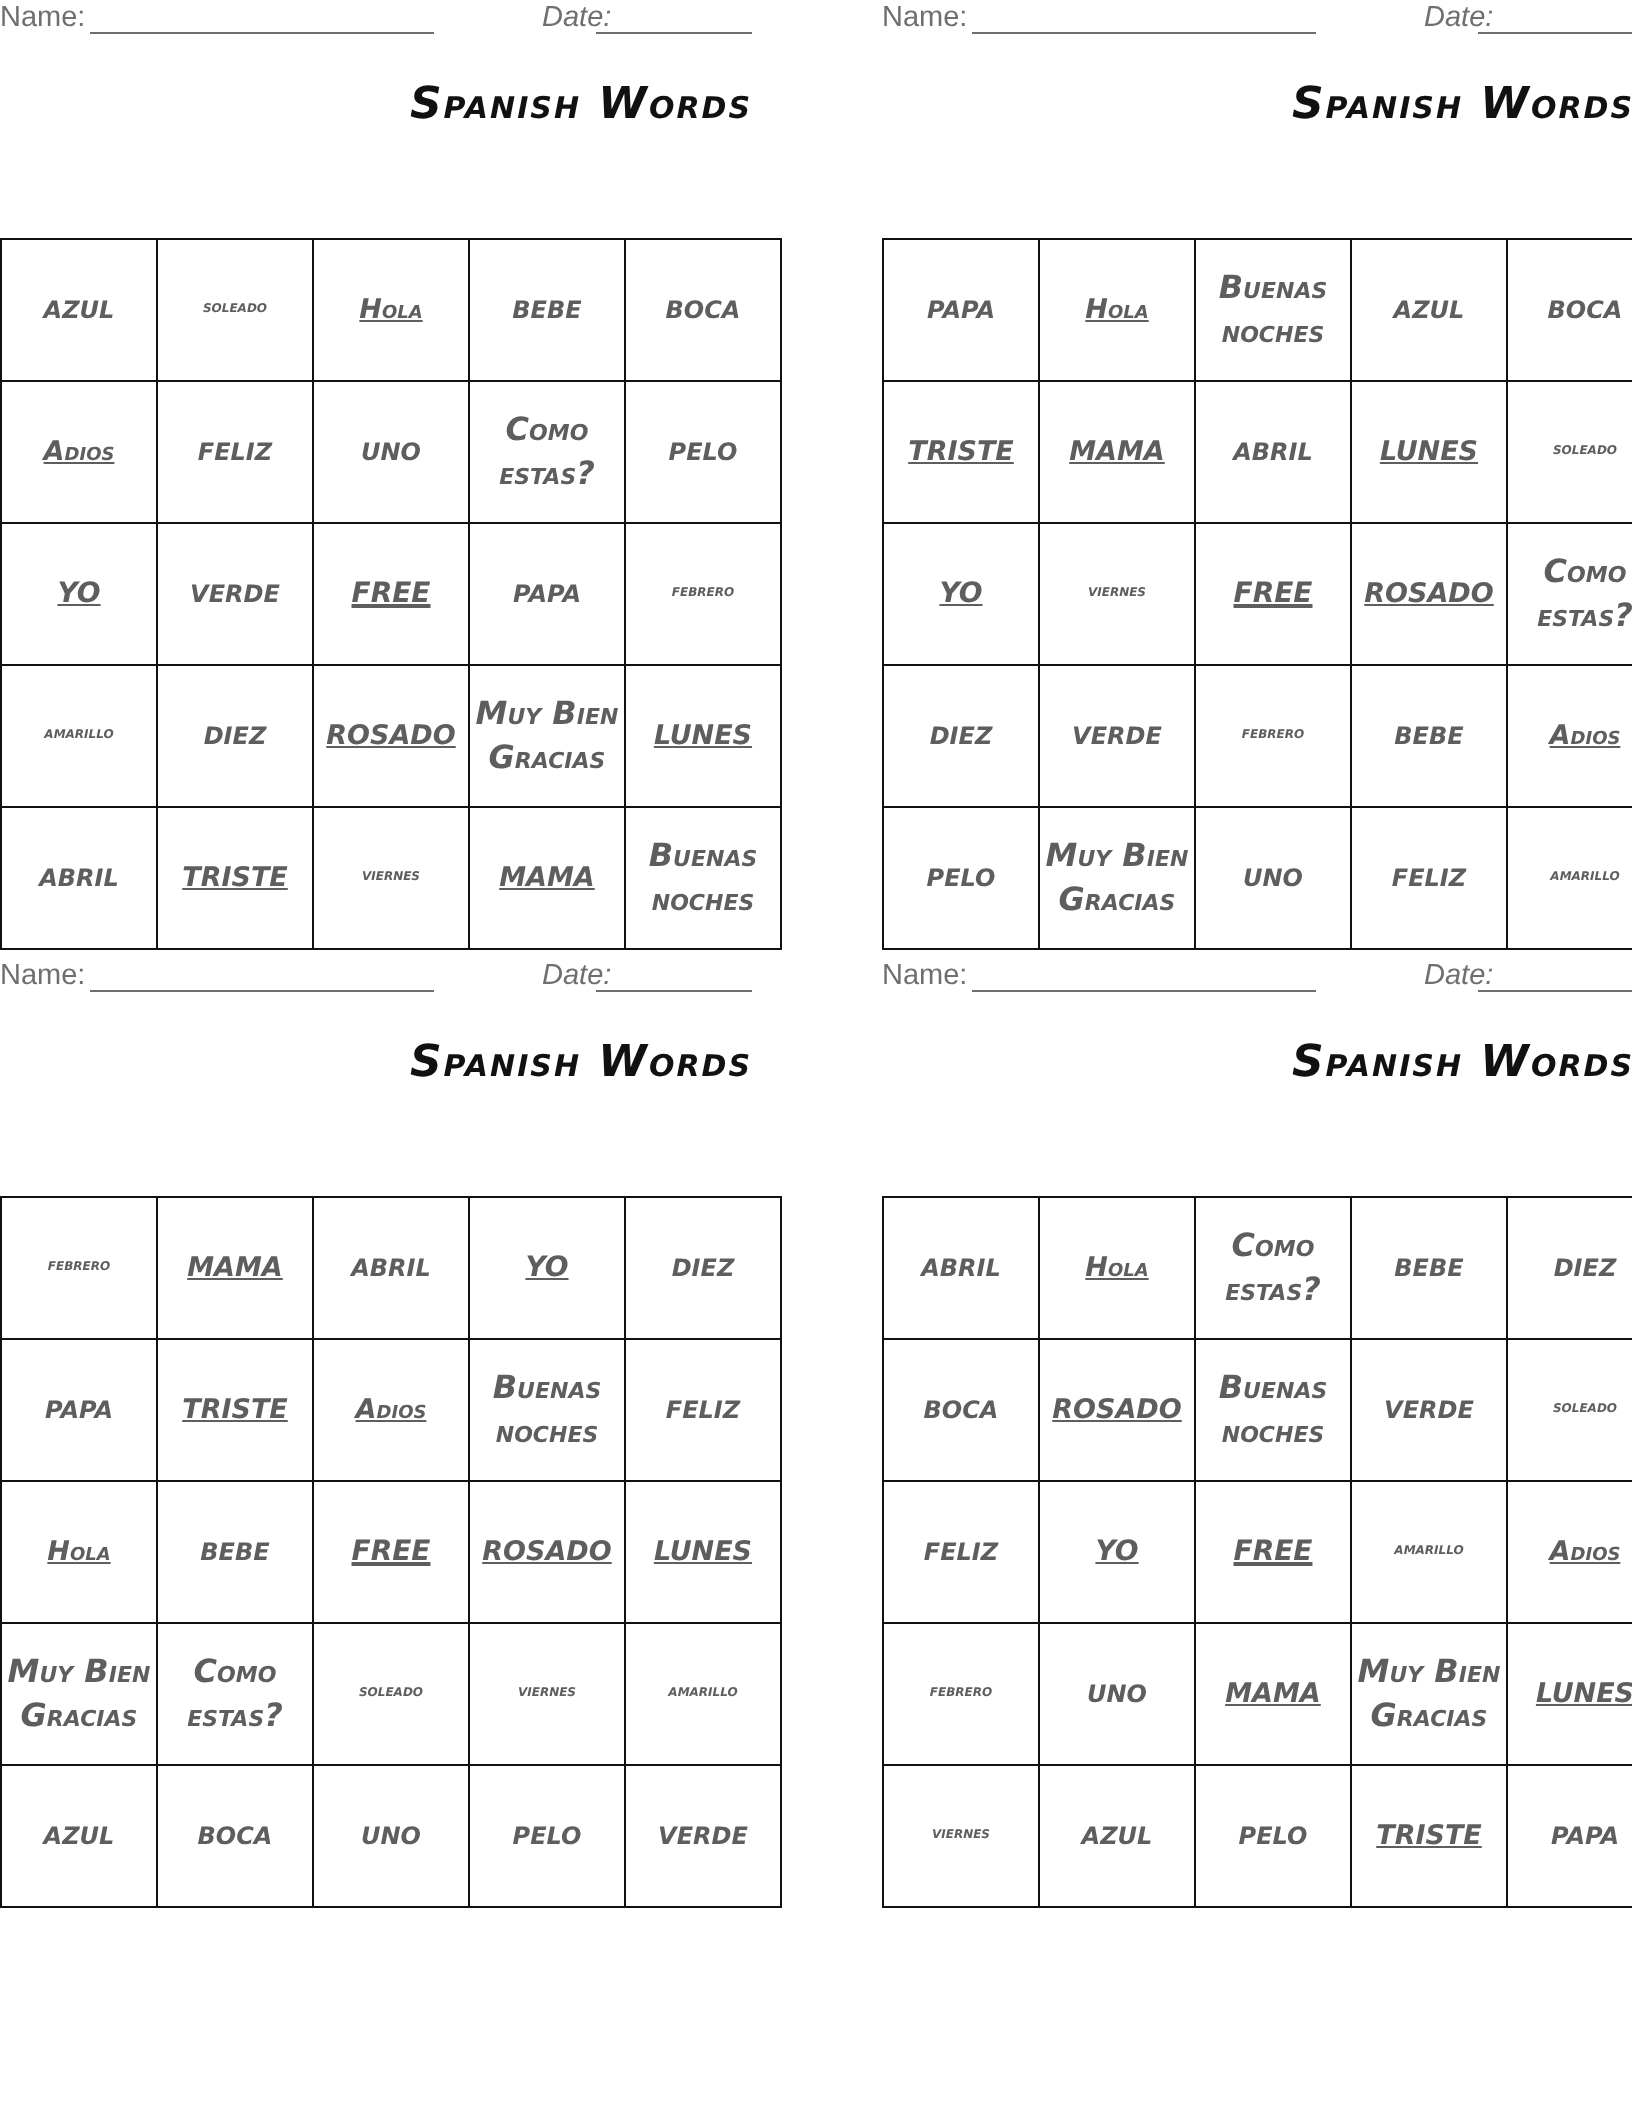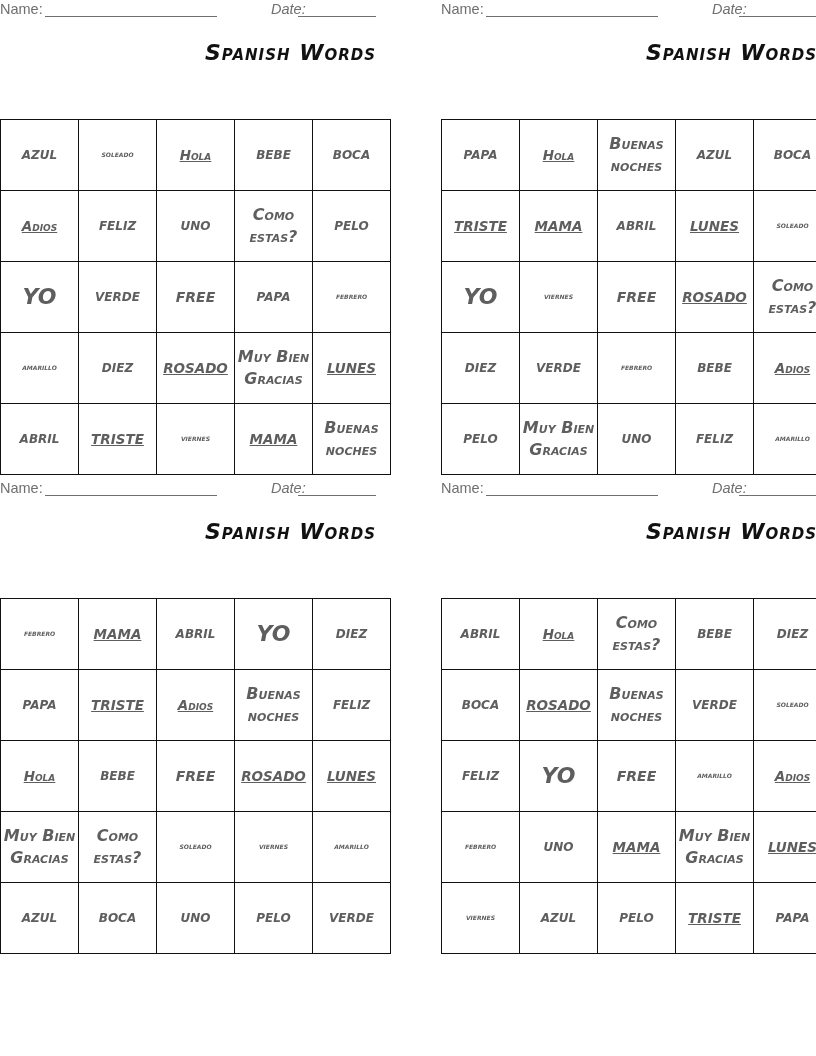--- a/index.html
+++ b/index.html
@@ -85,26 +85,27 @@
       vertical-align: middle;
       color: #5e5e5e;
       font-family: "DejaVu Sans", sans-serif;
       font-style: italic;
       font-weight: bold;
       font-variant: small-caps;
       line-height: 1.35;
       overflow: hidden;
       cursor: pointer;
     }
-    .sz-xl { font-size: 22px; }
+    .sz-xl { font-size: 14px; text-decoration: underline; }
     .sz-l  { font-size: 13.5px; text-decoration: underline; }
     .sz-m  { font-size: 12px; }
     .sz-s  { font-size: 16px; }
     .sz-xs { font-size: 8.5px; }
     .free {
+      text-decoration: underline;
       text-decoration-thickness: 1.5px;
       font-size: 14px;
     }
   </style>
 </head>
 <body>
 
 <div id="sheet">
     <div class="card c0">
     <div class="header-line">

